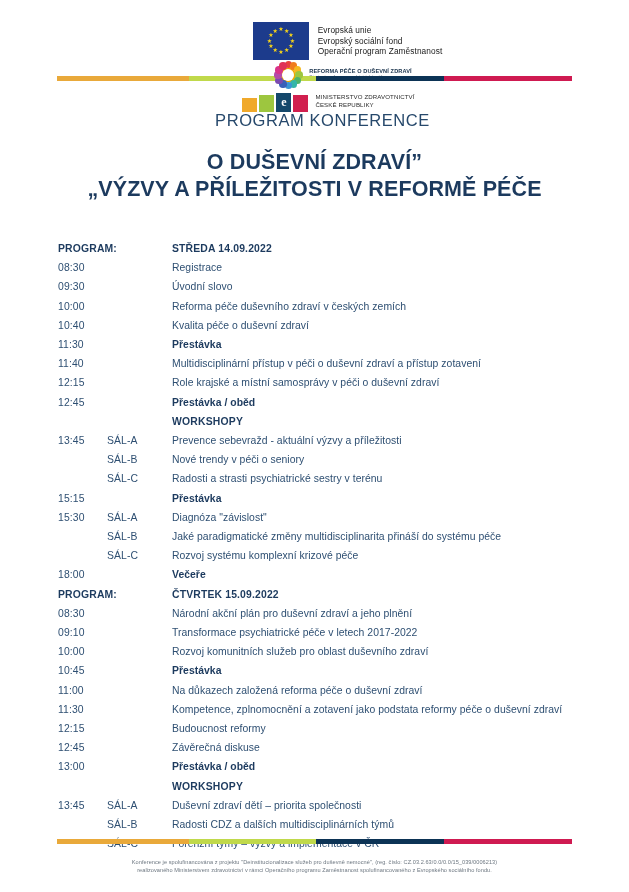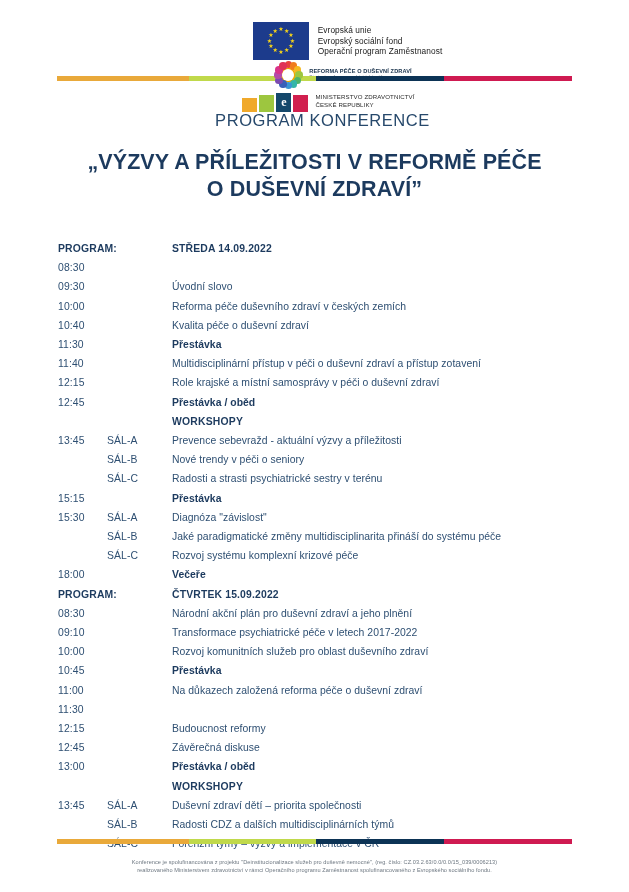--- a/index.html
+++ b/index.html
@@ -309,33 +309,34 @@
 
   <div class="rule rule-top" id="rule-top">
       <span style="background: rgb(233, 169, 58); flex: 34 1 0%;"></span>
       <span style="background: rgb(192, 217, 75); flex: 33 1 0%;"></span>
       <span style="background: rgb(12, 51, 85); flex: 33 1 0%;"></span>
       <span style="background: rgb(207, 26, 81); flex: 33 1 0%;"></span>
     </div>
 
   <div class="kicker">PROGRAM KONFERENCE</div>
   <div class="headline">
+    <div>O DUŠEVNÍ ZDRAVÍ”</div>
     <div>„VÝZVY A PŘÍLEŽITOSTI V REFORMĚ PÉČE</div>
-    <div>O DUŠEVNÍ ZDRAVÍ”</div>
   </div>
 
   <div class="schedule" id="schedule">
       <div class="row head">
         <div class="col-time">PROGRAM:</div>
         <div class="col-hall"></div>
         <div class="col-desc">STŘEDA 14.09.2022</div>
       </div>
       <div class="row ">
         <div class="col-time">08:30</div>
         <div class="col-hall"></div>
+        <div class="col-desc">Registrace</div>
       </div>
       <div class="row ">
         <div class="col-time">09:30</div>
         <div class="col-hall"></div>
         <div class="col-desc">Úvodní slovo</div>
       </div>
       <div class="row ">
         <div class="col-time">10:00</div>
         <div class="col-hall"></div>
         <div class="col-desc">Reforma péče duševního zdraví v českých zemích</div>
@@ -436,20 +437,21 @@
         <div class="col-desc">Přestávka</div>
       </div>
       <div class="row ">
         <div class="col-time">11:00</div>
         <div class="col-hall"></div>
         <div class="col-desc">Na důkazech založená reforma péče o duševní zdraví</div>
       </div>
       <div class="row ">
         <div class="col-time">11:30</div>
         <div class="col-hall"></div>
+        <div class="col-desc">Kompetence, zplnomocnění a zotavení jako podstata reformy péče o duševní zdraví</div>
       </div>
       <div class="row ">
         <div class="col-time">12:15</div>
         <div class="col-hall"></div>
         <div class="col-desc">Budoucnost reformy</div>
       </div>
       <div class="row ">
         <div class="col-time">12:45</div>
         <div class="col-hall"></div>
         <div class="col-desc">Závěrečná diskuse</div>

